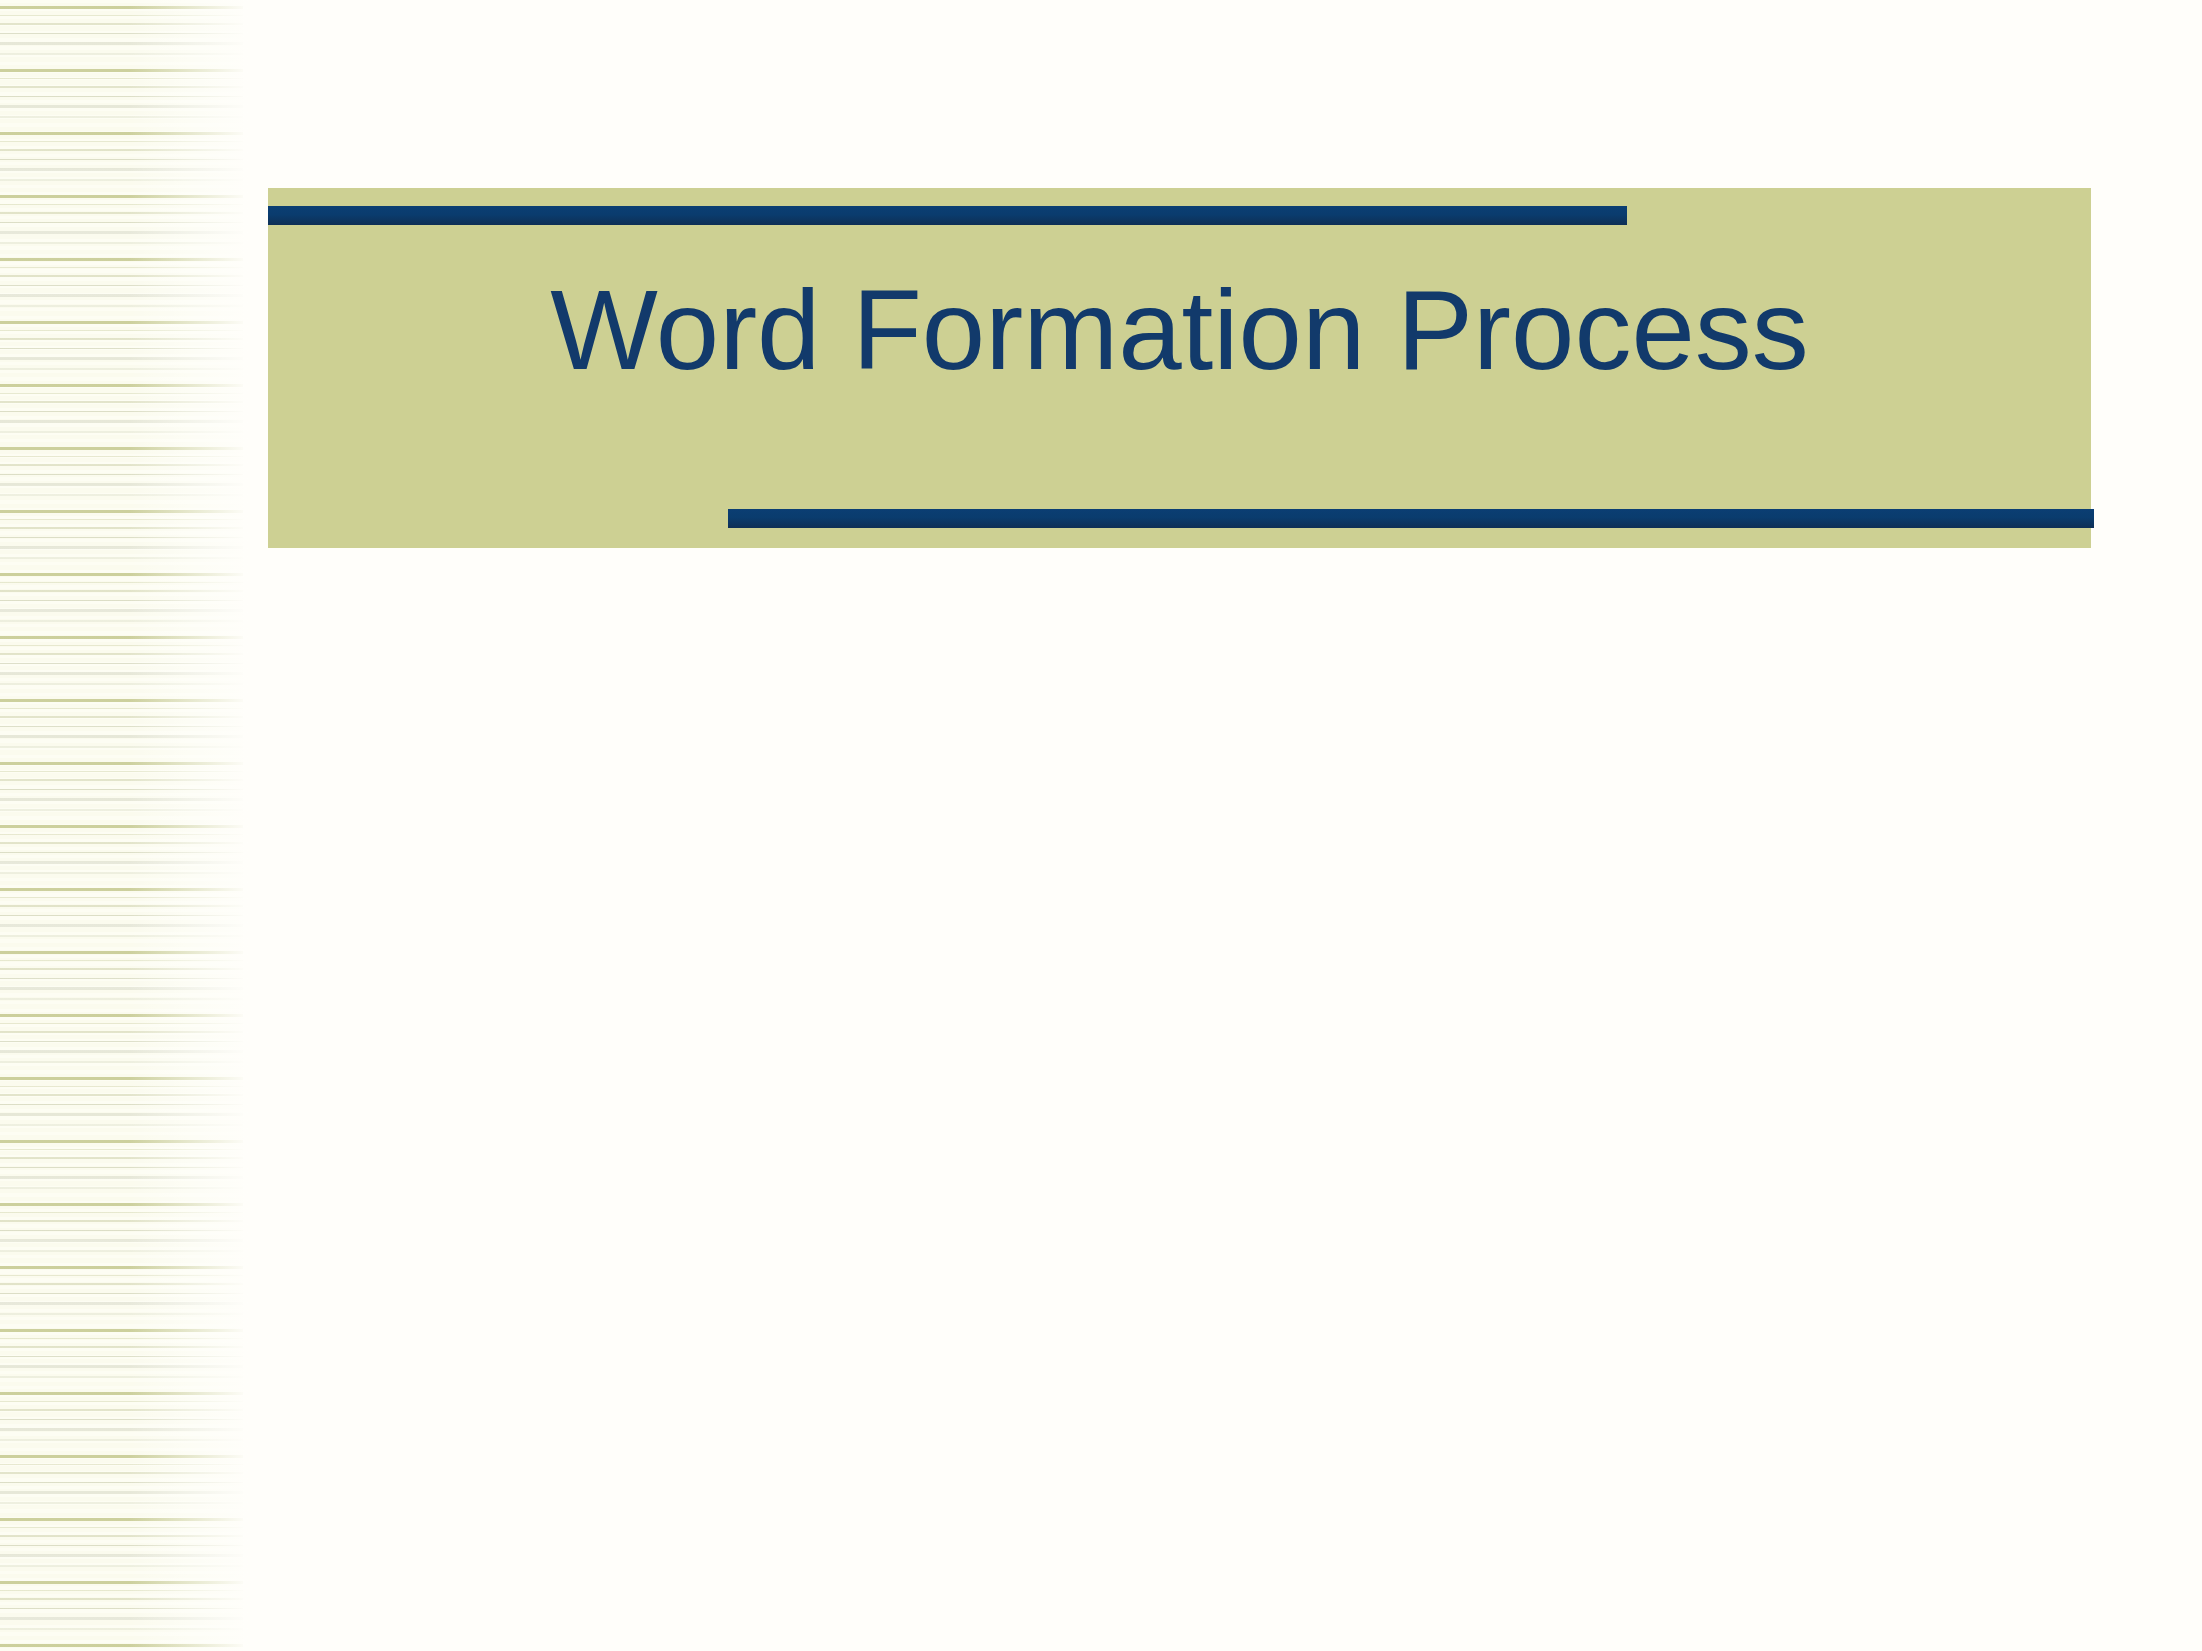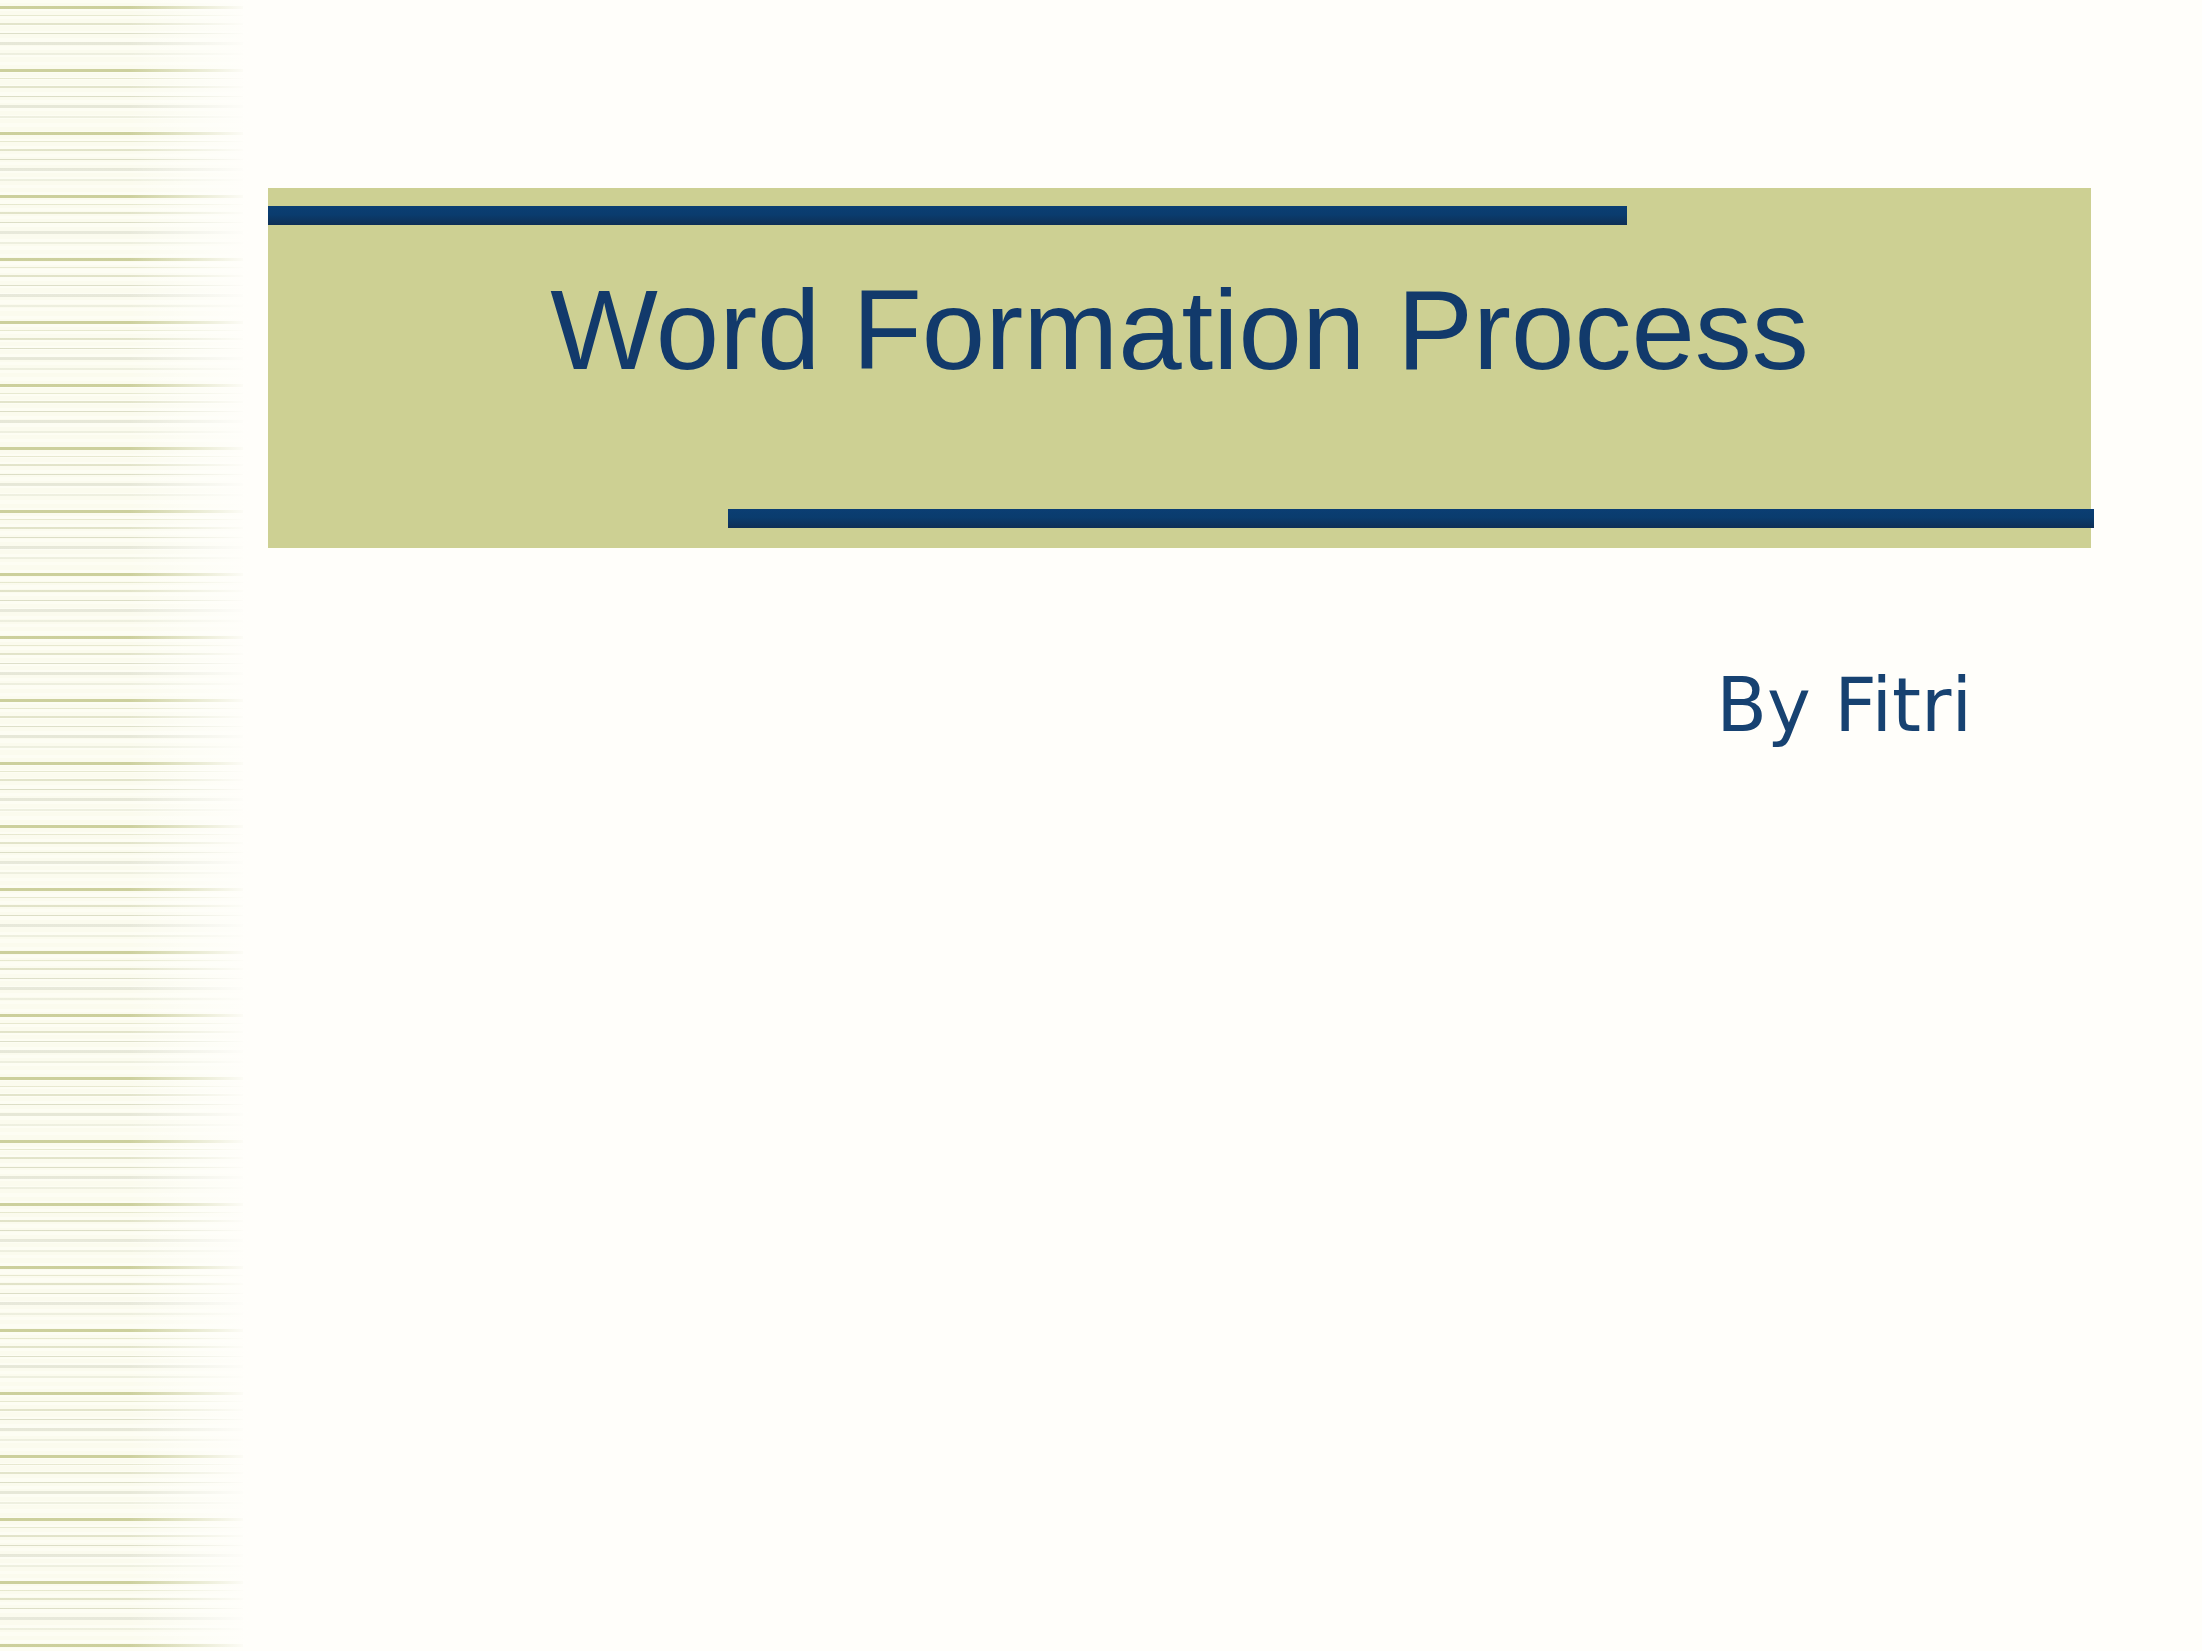--- a/index.html
+++ b/index.html
@@ -158,17 +158,16 @@
   <div id="stripe-fade"></div>
 
   <div id="title-block"></div>
 
   <div class="rule" id="rule-top"></div>
   <div class="rule" id="rule-bottom"></div>
 
   <div id="title-text">Word Formation Process</div>
 
   <div id="subtitle-block">
-    <div class="sub-line" id="subtitle-line-2">By Fitri</div>
   </div>
 
 </div>
 
 
 </body></html>

